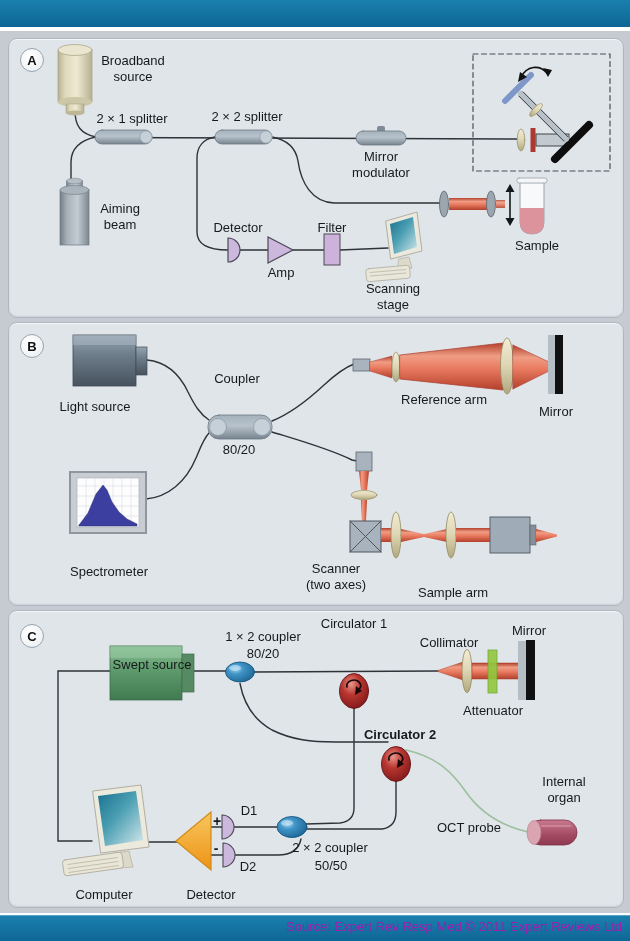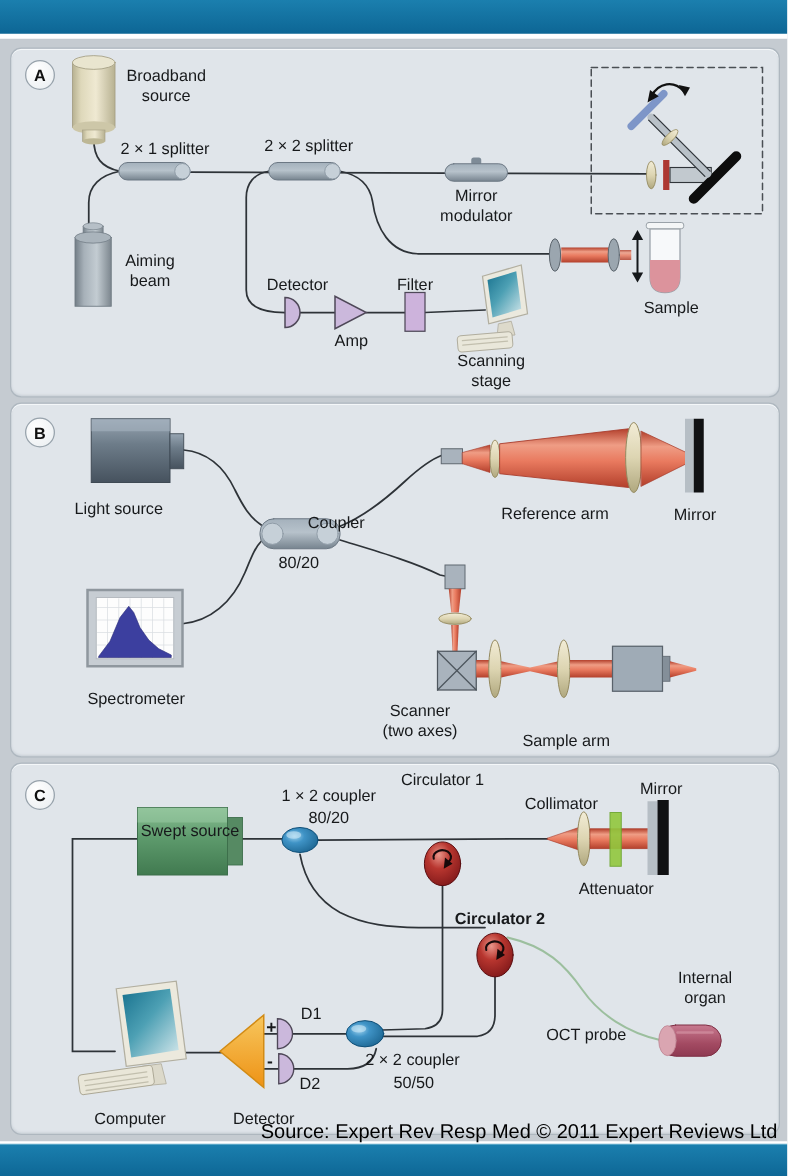--- a/index.html
+++ b/index.html
@@ -18,21 +18,21 @@
   .overlay{position:absolute;left:0;top:0;z-index:3;pointer-events:none;}
   .lbl{position:absolute;transform:translate(-50%,-50%);font-size:13px;color:#17191b;
        text-align:center;white-space:pre-line;line-height:1.22;z-index:4;}
   .lbl.sign{font-size:14px;font-weight:bold;}
   .badge{position:absolute;width:22px;height:22px;border-radius:50%;z-index:4;
          background:radial-gradient(circle at 35% 30%,#ffffff,#e9edf0);
          border:1px solid #98a3ac;display:flex;align-items:center;justify-content:center;
          font-size:13px;font-weight:bold;color:#111;}
   .botbar{position:absolute;left:0;top:915px;width:630px;height:26px;
           background:linear-gradient(#1b7fae,#0d6695);border-top:1px solid #58a5c6;z-index:6;}
-  .source{position:absolute;right:8px;top:897px;color:#000000;font-size:16px;z-index:7;}
+  .source{position:absolute;right:8px;top:919px;color:#a21caf;font-size:13px;z-index:7;}
 </style>
 </head>
 <body>
 
 <div class="stage">
 
   <div class="topbar"></div>
   <span class="brand">Medscape</span>
 
   <div class="canvas"></div>
@@ -360,25 +360,25 @@
   <div class="lbl" style="left:120px;top:217px;">Aiming
 beam</div>
   <div class="lbl" style="left:238px;top:228px;">Detector</div>
   <div class="lbl" style="left:281px;top:273px;">Amp</div>
   <div class="lbl" style="left:332px;top:228px;">Filter</div>
   <div class="lbl" style="left:393px;top:297px;">Scanning
 stage</div>
   <div class="lbl" style="left:537px;top:246px;">Sample</div>
 
   <div class="lbl" style="left:95px;top:407px;">Light source</div>
-  <div class="lbl" style="left:237px;top:418px;margin-left:32px;">Coupler</div>
+  <div class="lbl" style="left:237px;top:379px;">Coupler</div>
   <div class="lbl" style="left:239px;top:450px;">80/20</div>
-  <div class="lbl" style="left:444px;top:411px;">Reference arm</div>
+  <div class="lbl" style="left:444px;top:400px;">Reference arm</div>
   <div class="lbl" style="left:556px;top:412px;">Mirror</div>
-  <div class="lbl" style="left:109px;top:559px;">Spectrometer</div>
+  <div class="lbl" style="left:109px;top:572px;">Spectrometer</div>
   <div class="lbl" style="left:336px;top:577px;">Scanner
 (two axes)</div>
   <div class="lbl" style="left:453px;top:593px;">Sample arm</div>
 
   <div class="lbl" style="left:152px;top:665px;text-align:center;">Swept source</div>
   <div class="lbl" style="left:263px;top:637px;">1 × 2 coupler</div>
   <div class="lbl" style="left:263px;top:654px;">80/20</div>
   <div class="lbl" style="left:354px;top:624px;">Circulator 1</div>
   <div class="lbl" style="left:449px;top:643px;">Collimator</div>
   <div class="lbl" style="left:529px;top:631px;">Mirror</div>

